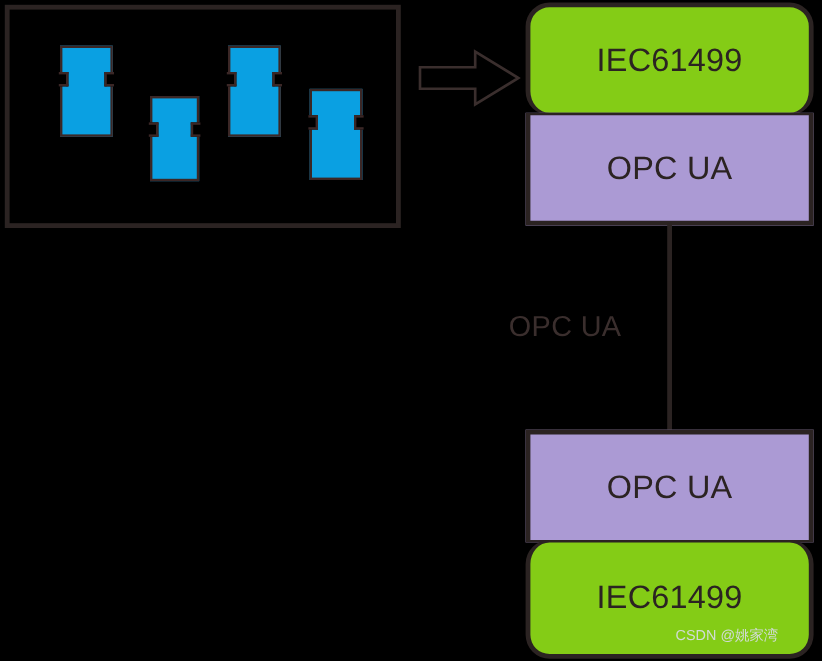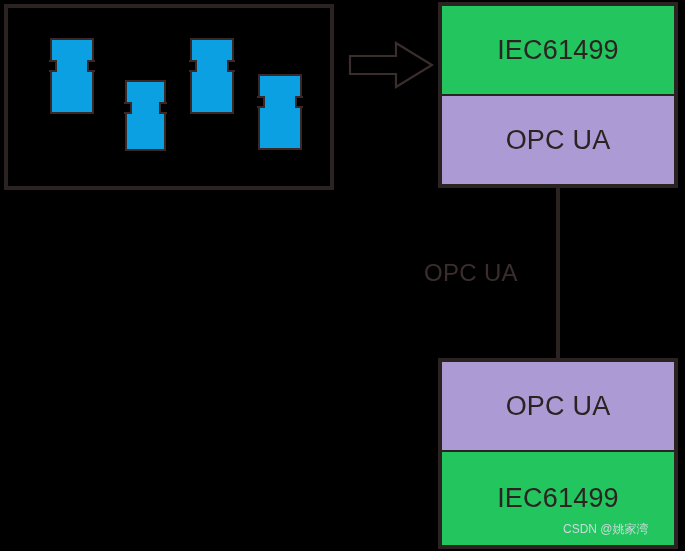--- a/index.html
+++ b/index.html
@@ -71,21 +71,21 @@
     box-sizing: border-box;
     display: flex;
     align-items: center;
     justify-content: center;
     text-align: center;
     color: #2b2322;
     font-size: 27px;
     line-height: 1.12;
     letter-spacing: 0.2px;
   }
-  .stack-box.slate  { background: #22c55e; }
+  .stack-box.slate  { background: #84cc16; border-radius: 20px; }
   .stack-box.violet { background: #ab9ad4; }
 
   #box-engineering { top: 2px;   height: 94px;  border-bottom-width: 2px; }
   #box-opcua-client{ top: 94px;  height: 94px;  border-top-width: 2px; }
   #box-opcua-server{ top: 358px; height: 94px;  border-bottom-width: 2px; }
   #box-runtime     { top: 450px; height: 99px;  border-top-width: 2px; }
 
   .box-text { display: block; padding: 0 6px; }
 
   

